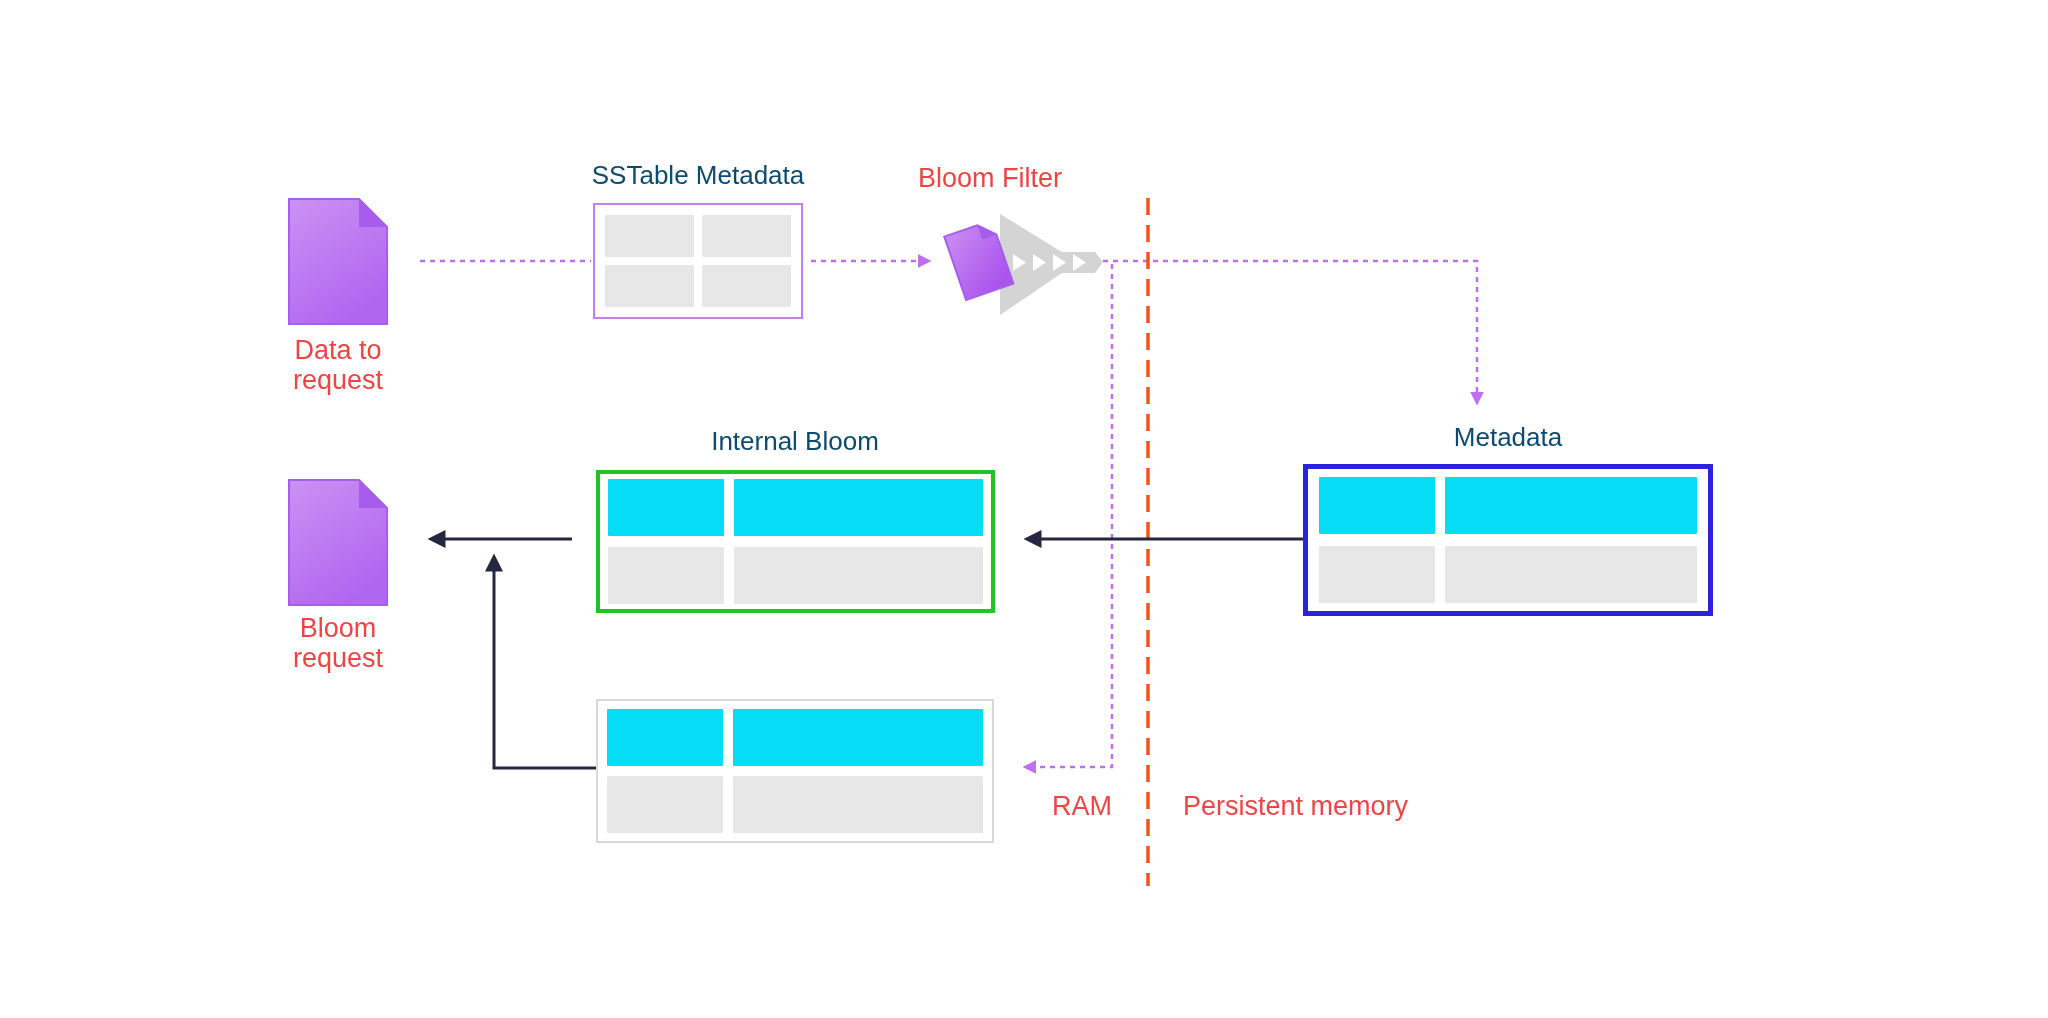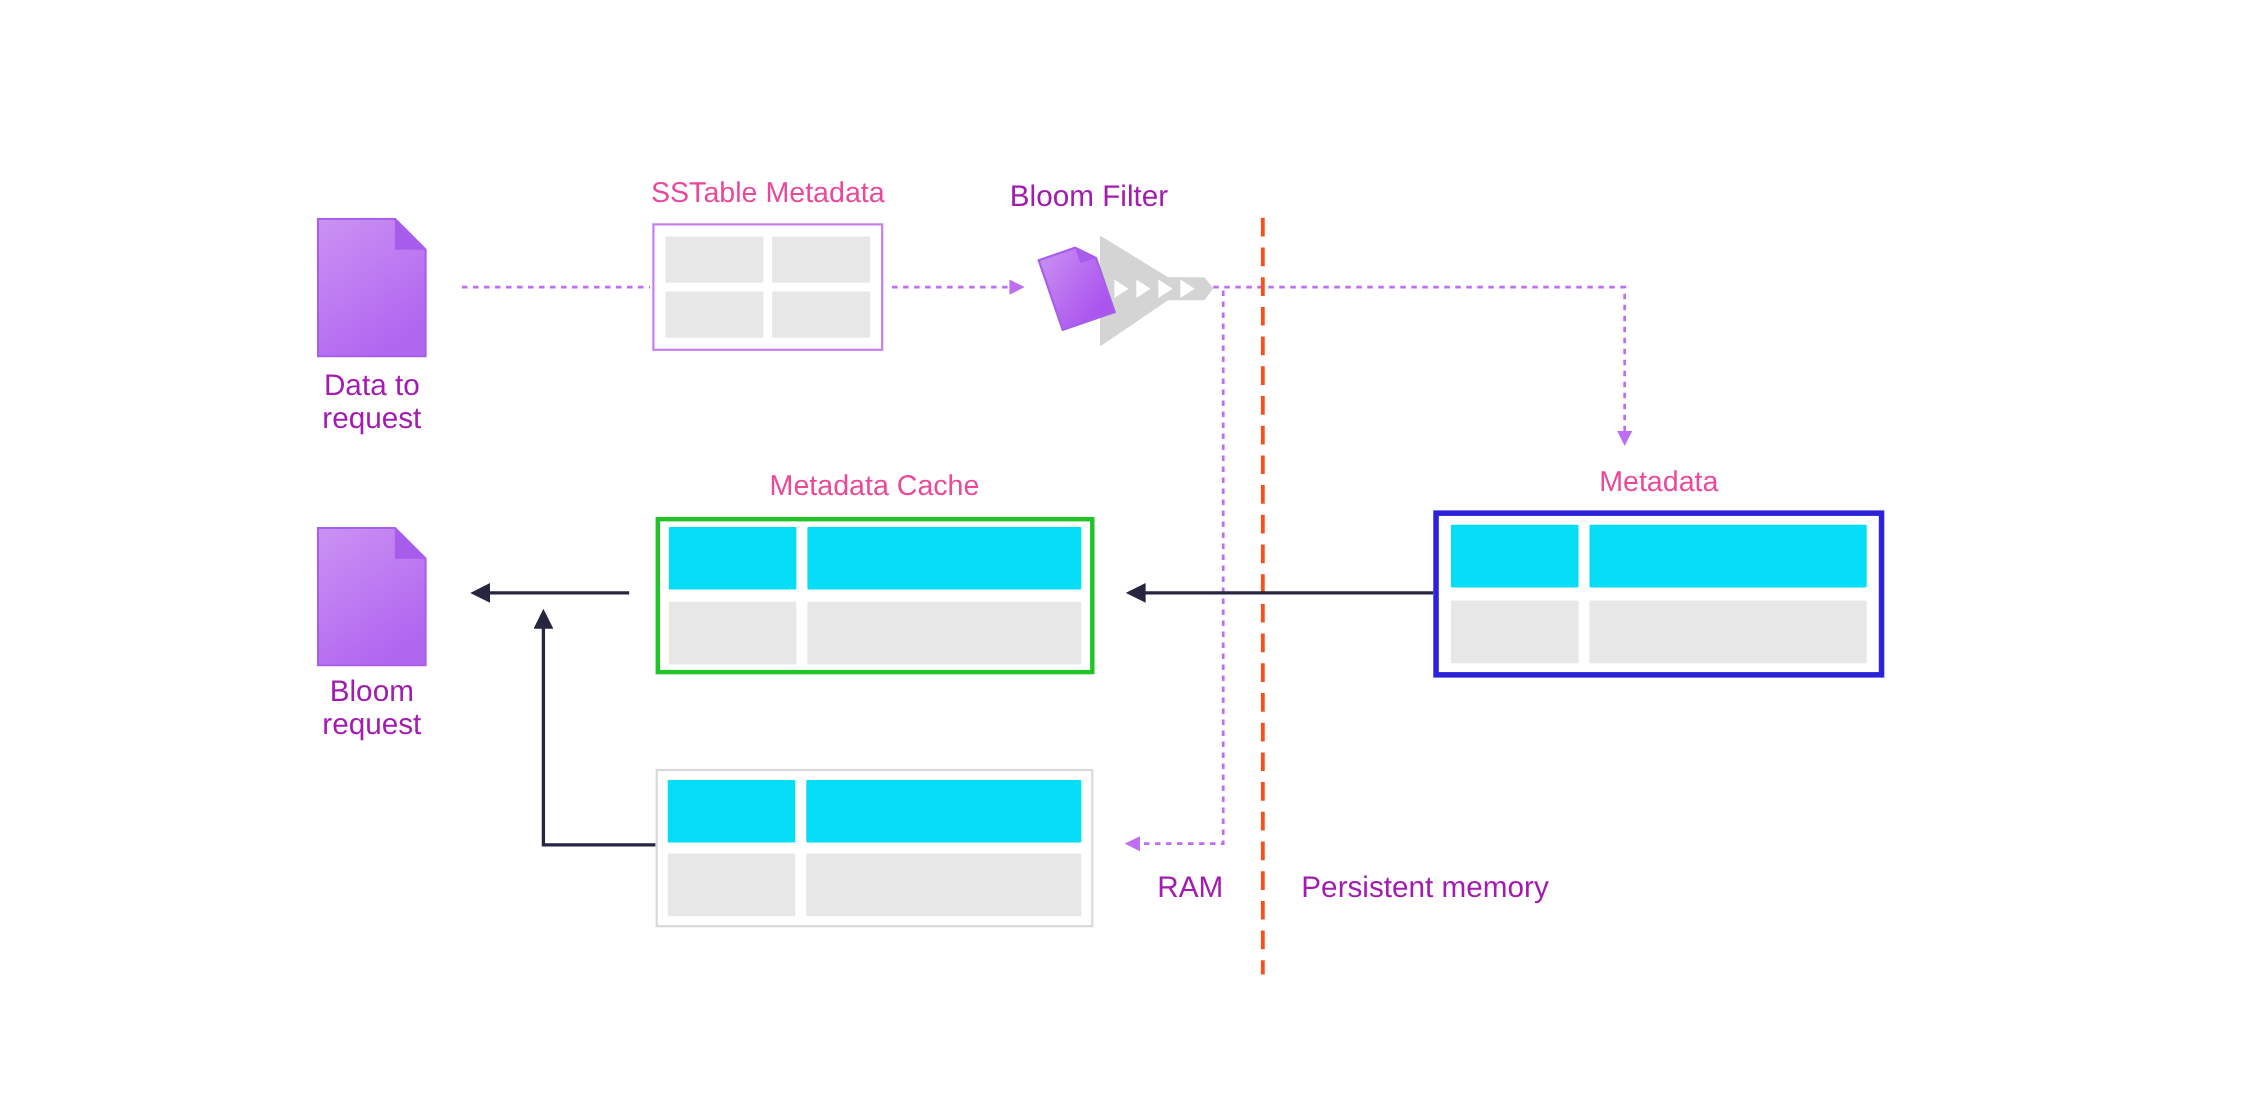--- a/index.html
+++ b/index.html
@@ -20,22 +20,22 @@
   .memtable-box{border:2px solid #d9d9d9;padding:8px 9px;}
   .metadata-box{border:2px solid #c77ef2;padding:10px;}
   .trow{display:flex;gap:10px;height:57px;}
   .cell{border-radius:1px;}
   .cell.key{width:116px;flex:none;}
   .cell.val{flex:1;}
   .cyan{background:#05dcf5;}
   .gray{background:#e7e7e7;}
   .metadata-grid{display:grid;grid-template-columns:1fr 1fr;grid-template-rows:1fr 1fr;gap:8px;width:100%;height:100%;}
   
-  .gray-title{position:absolute;font-size:26px;color:#ec4899;text-align:center;}
-  .black-label{position:absolute;font-size:27px;color:#a21caf;text-align:center;line-height:1.1;}
+  .gray-title{position:absolute;font-size:26px;color:#0c4a6e;text-align:center;}
+  .black-label{position:absolute;font-size:27px;color:#ef4444;text-align:center;line-height:1.1;}
 </style>
 </head>
 <body>
 
 <div class="canvas">
 
   <svg class="lines" viewBox="0 0 2048 1018">
     <defs>
       <marker id="mPurple" viewBox="0 0 10 10" refX="7.5" refY="5" markerWidth="5.5" markerHeight="5.5" orient="auto">
         <path d="M0 0 L10 5 L0 10 Z" fill="#bd6ef2"></path>
@@ -95,21 +95,21 @@
     <polygon points="98,54 98,71 111,62.5" fill="#ffffff"></polygon>
     <polygon points="118,54 118,71 131,62.5" fill="#ffffff"></polygon>
     <polygon points="138,54 138,71 151,62.5" fill="#ffffff"></polygon>
 
     <g transform="translate(8,36) rotate(-19)">
       <path d="M1,1 H36 L51,16 V68 H1 Z" fill="url(#docGrad2)" stroke="#a55fe8" stroke-width="2"></path>
       <path d="M36,1 L51,16 H36 Z" fill="#a85cec"></path>
     </g>
   </svg>
 
-  <div class="gray-title" style="left:655px;top:426px;width:280px">Metadata Cache</div>
+  <div class="gray-title" style="left:655px;top:426px;width:280px">Internal Bloom</div>
   <div class="box cache-box" style="left:596px;top:470px;width:399px;height:143px">
     <div class="trow">
       <div class="cell cyan key"></div>
       <div class="cell cyan val"></div>
     </div>
     <div class="trow">
       <div class="cell gray key"></div>
       <div class="cell gray val"></div>
     </div>
   </div>

